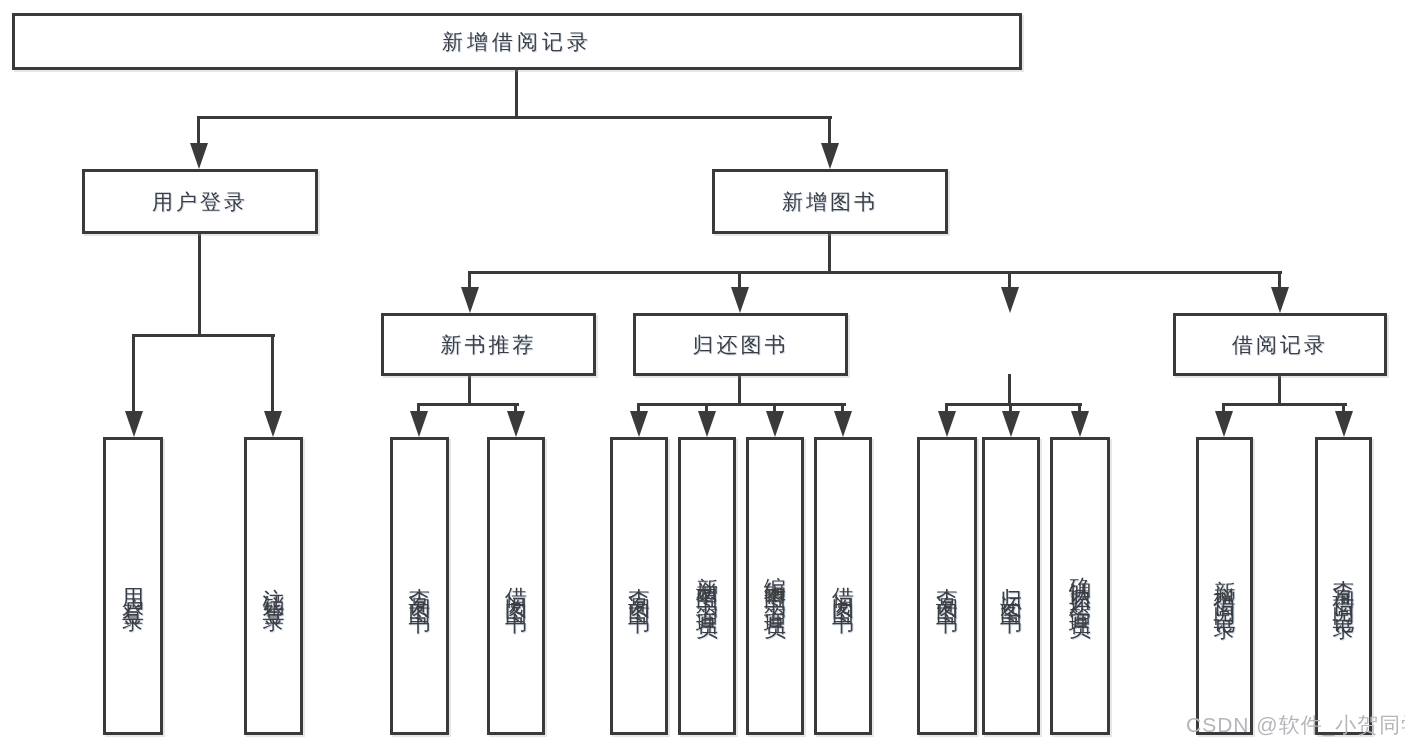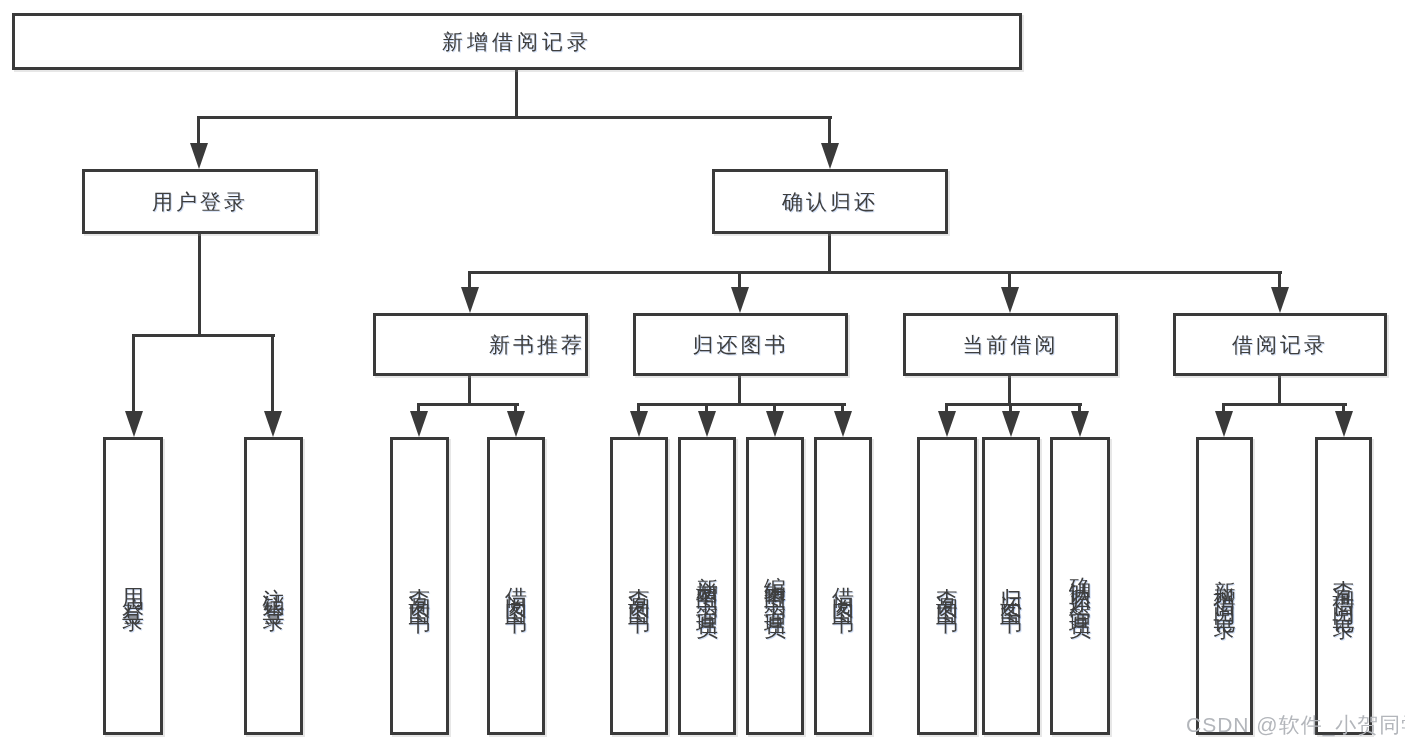--- a/index.html
+++ b/index.html
@@ -125,31 +125,28 @@
   <div class="arrow" style="left:1335px;top:411px;"></div>
 
   <div class="box" style="left:12px;top:13px;width:1010px;height:57px;">
     <span class="hlabel" style="letter-spacing:4px;">新增借阅记录</span>
   </div>
 
   <div class="box" style="left:82px;top:169px;width:236px;height:65px;">
     <span class="hlabel">用户登录</span>
   </div>
   <div class="box" style="left:712px;top:169px;width:236px;height:65px;">
-    <span class="hlabel">确认归还</span>
+    <span class="hlabel">新增图书</span>
   </div>
 
-  <div class="box" style="left:373px;top:313px;width:215px;height:63px;justify-content:flex-end;">
+  <div class="box" style="left:381px;top:313px;width:215px;height:63px;">
     <span class="hlabel">新书推荐</span>
   </div>
   <div class="box" style="left:633px;top:313px;width:215px;height:63px;">
     <span class="hlabel">归还图书</span>
-  </div>
-  <div class="box" style="left:903px;top:313px;width:215px;height:63px;">
-    <span class="hlabel">当前借阅</span>
   </div>
   <div class="box" style="left:1173px;top:313px;width:214px;height:63px;">
     <span class="hlabel">借阅记录</span>
   </div>
 
   <div class="box" style="left:103px;top:437px;width:60px;height:298px;">
     <span class="vtext">用户登录</span>
   </div>
   <div class="box" style="left:244px;top:437px;width:59px;height:298px;">
     <span class="vtext">注销登录</span>

